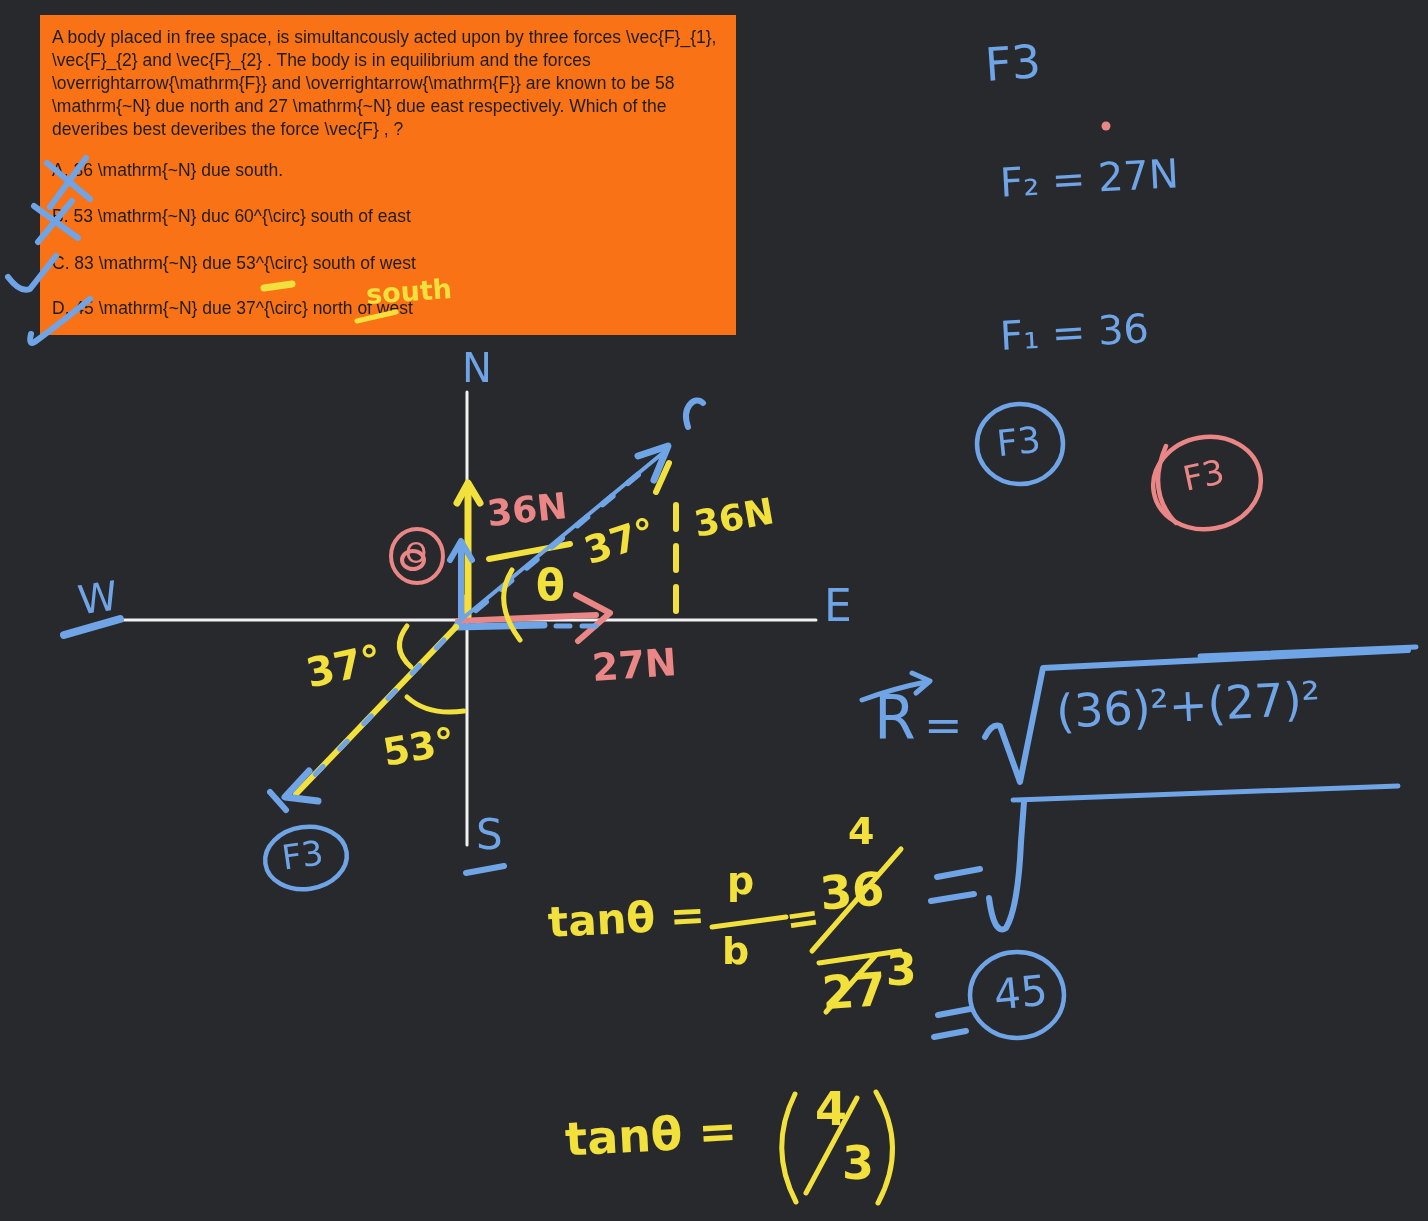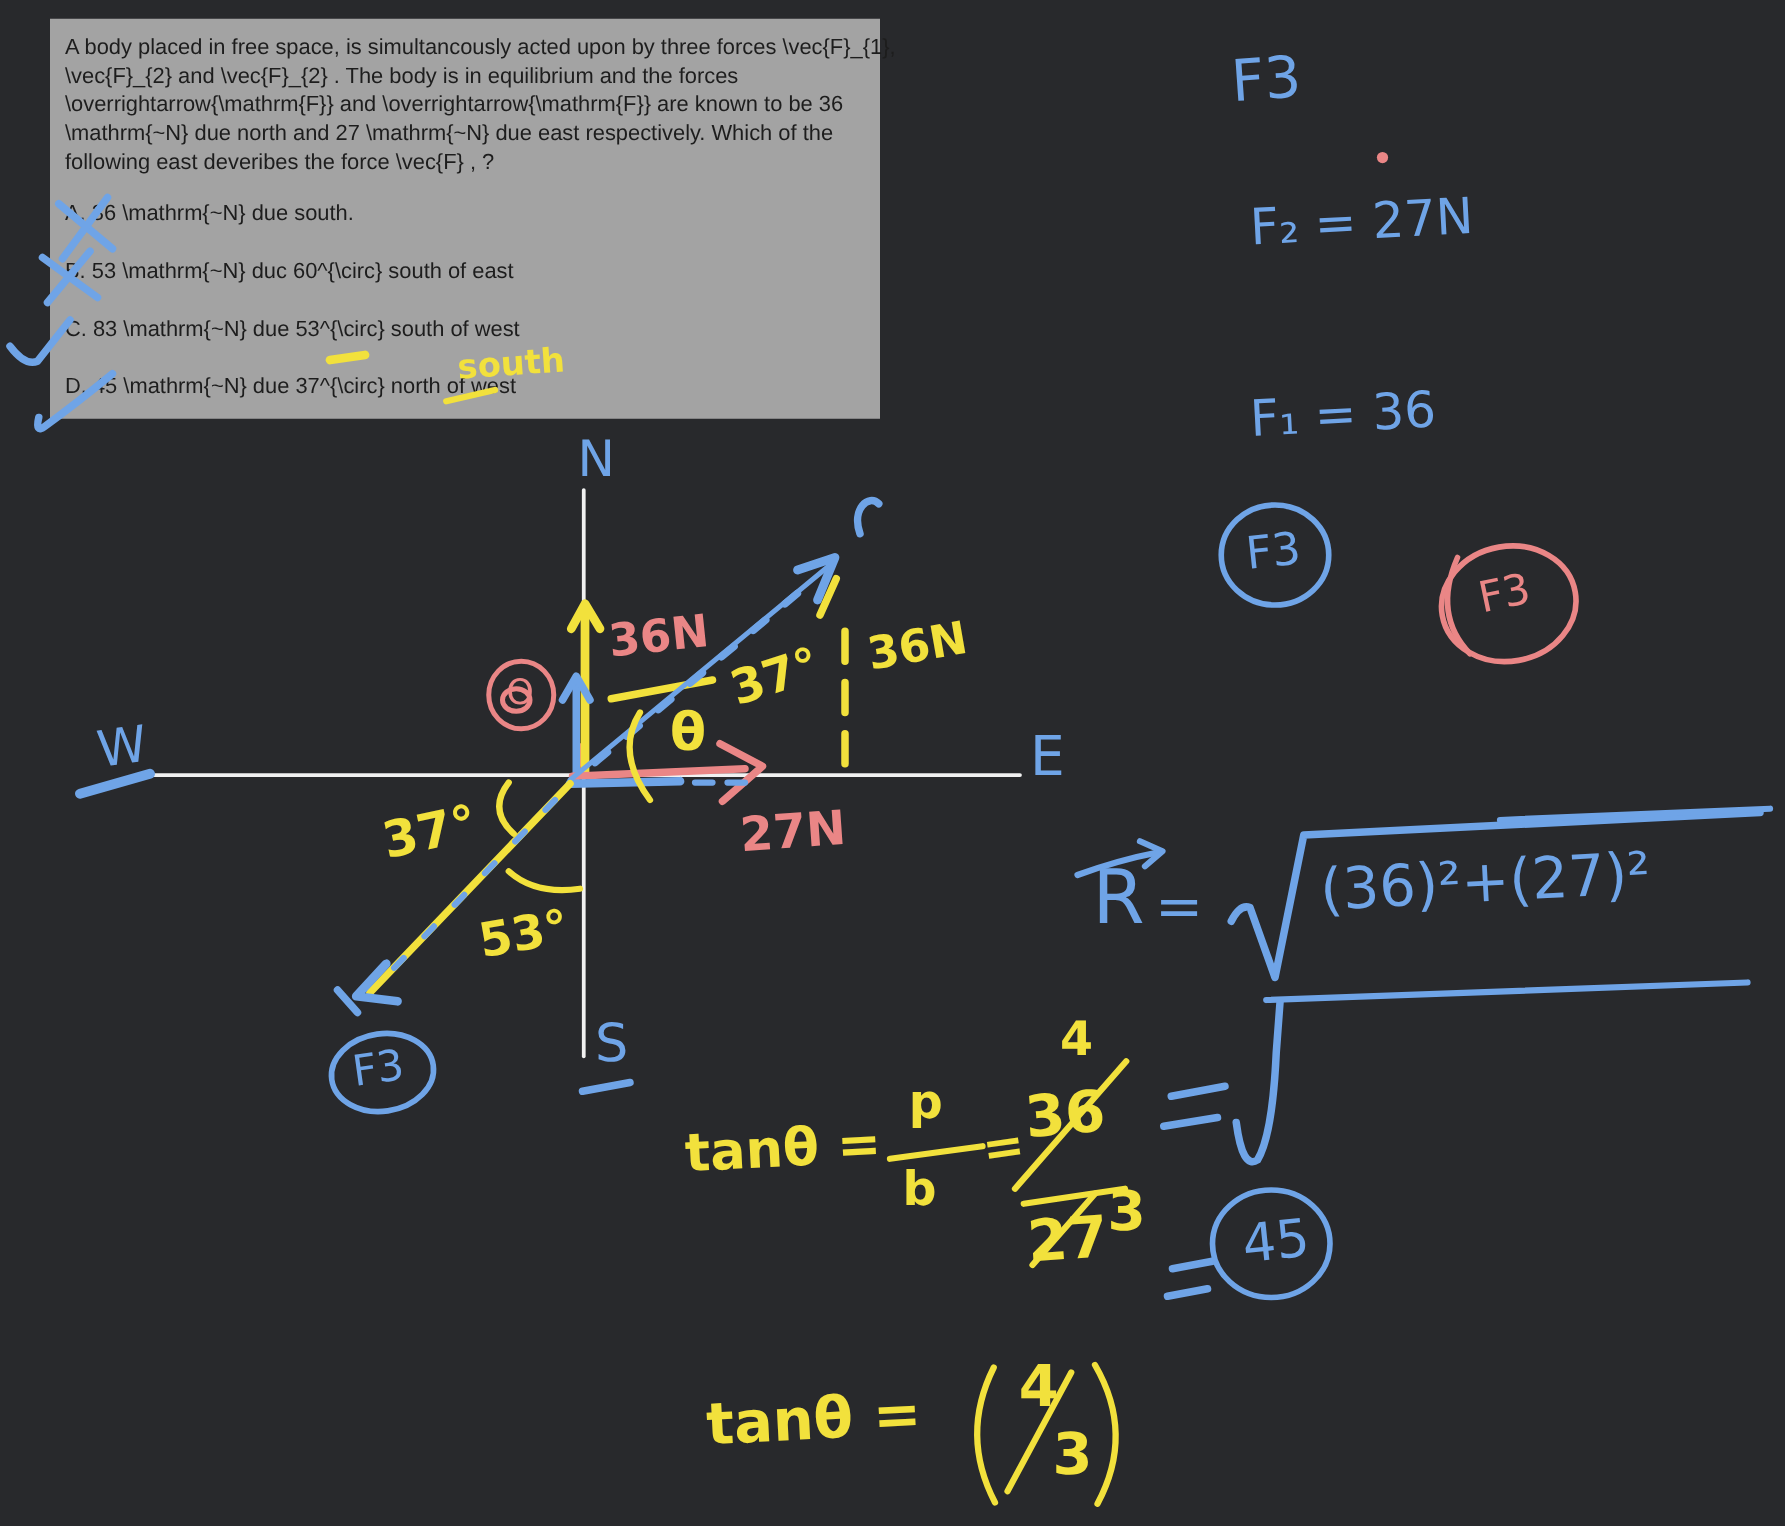--- a/index.html
+++ b/index.html
@@ -1,37 +1,37 @@
 <!DOCTYPE html>
 <html><head>
 <meta charset="utf-8">
 <style>
   html,body{margin:0;padding:0;background:#1c1d1f;}
   .board{position:relative;width:1428px;height:1221px;background:#28292c;overflow:hidden;
          font-family:"DejaVu Sans",sans-serif;}
-  .problem-box{position:absolute;left:40px;top:15px;width:664px;height:320px;background:#a3a3a3;z-index:1;}
+  .problem-box{position:absolute;left:40px;top:15px;width:664px;height:320px;background:#f97316;z-index:1;padding-left:32px;}
   .para{position:absolute;left:12px;top:11px;color:#1d1d1d;font-family:"Liberation Sans",sans-serif;
         font-size:17.5px;line-height:23px;white-space:nowrap;}
   .opt{position:absolute;left:12px;color:#1d1d1d;font-family:"Liberation Sans",sans-serif;
        font-size:17.5px;white-space:nowrap;}
   svg.ink-strokes{position:absolute;left:0;top:0;z-index:2;pointer-events:none;}
   .hw{position:absolute;z-index:3;white-space:nowrap;line-height:1;}
   .blue{color:#6fa4e7;} .pink{color:#ea8686;} .yellow{color:#f2e13c;}
 </style>
 </head>
 <body>
 
 <div class="board">
 
   <div class="problem-box">
     <div class="para" style="top:11px">A body placed in free space, is simultancously acted upon by three forces \vec{F}_{1},</div>
     <div class="para" style="top:34px">\vec{F}_{2} and \vec{F}_{2} . The body is in equilibrium and the forces</div>
-    <div class="para" style="top:57px">\overrightarrow{\mathrm{F}} and \overrightarrow{\mathrm{F}} are known to be 36</div>
+    <div class="para" style="top:57px">\overrightarrow{\mathrm{F}} and \overrightarrow{\mathrm{F}} are known to be 58</div>
     <div class="para" style="top:80px">\mathrm{~N} due north and 27 \mathrm{~N} due east respectively. Which of the</div>
-    <div class="para" style="top:103px">following east deveribes the force \vec{F} , ?</div>
+    <div class="para" style="top:103px">deveribes best deveribes the force \vec{F} , ?</div>
     <div class="opt" style="top:145px">A. 36 \mathrm{~N} due south.</div>
     <div class="opt" style="top:191px">B. 53 \mathrm{~N} duc 60^{\circ} south of east</div>
     <div class="opt" style="top:238px">C. 83 \mathrm{~N} due 53^{\circ} south of west</div>
     <div class="opt" style="top:283px">D. 45 \mathrm{~N} due 37^{\circ} north of west</div>
   </div>
 
   <svg class="ink-strokes" width="1428" height="1221" viewBox="0 0 1428 1221" fill="none" stroke-linecap="round" stroke-linejoin="round">
 
     <g stroke="#f1f1f1" stroke-width="3">
       <path d="M467,392 L467,845"></path>

